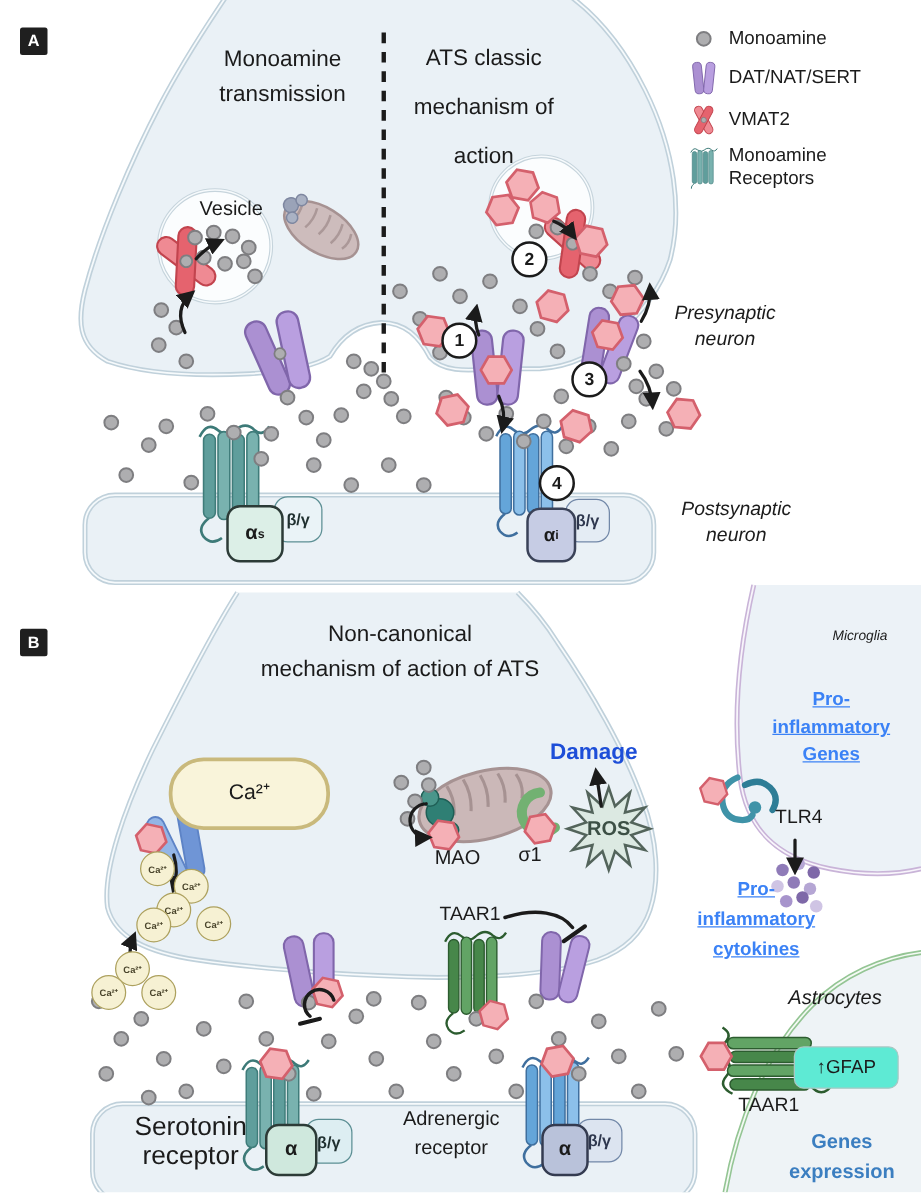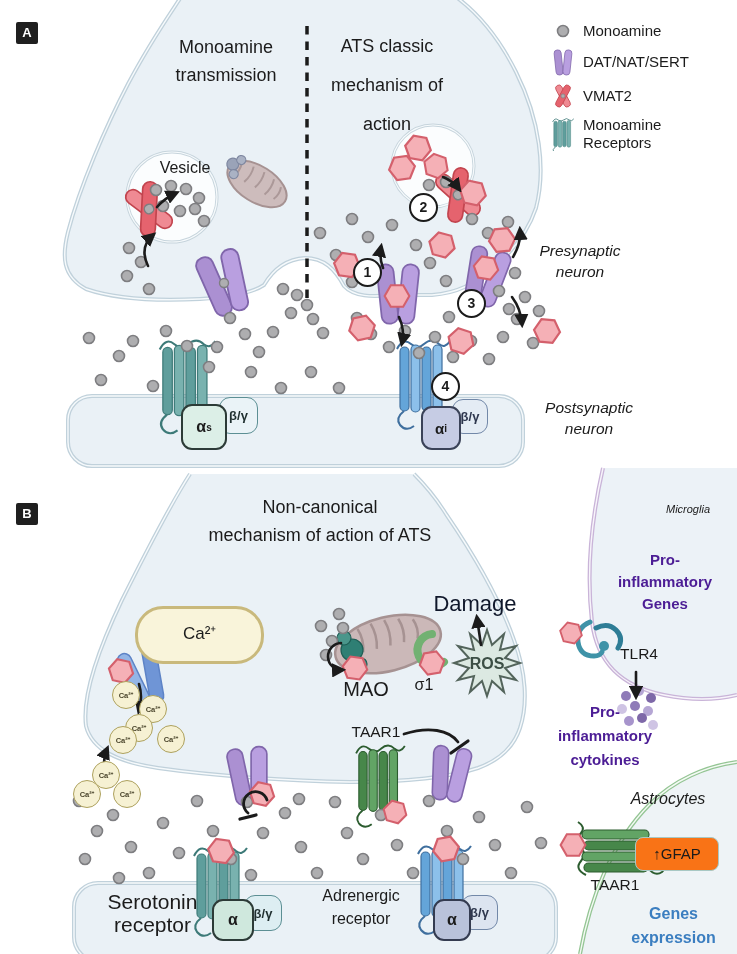--- a/index.html
+++ b/index.html
@@ -15,21 +15,21 @@
         font-weight:700;}
   .title{font-size:18px;line-height:28px;font-weight:500;}
   .boldital{font-weight:400;font-style:italic;font-size:15.5px;line-height:21px;}
   #legend{position:absolute;left:551px;top:20px;z-index:3;display:flex;flex-direction:column;gap:6px;}
   .leg-row{display:flex;align-items:center;gap:8px;}
   .leg-ic{flex:0 0 auto;}
   .leg-tx{font-size:15px;white-space:pre-line;line-height:18px;}
   .caion{position:absolute;z-index:4;width:26px;height:26px;border-radius:50%;background:#f6f1d3;
          border:1.5px solid #ada15e;color:#4a452c;font-size:7.5px;font-weight:700;
          display:flex;align-items:center;justify-content:center;}
-  .magenta{color:#4c1d95;font-weight:700;}
+  .magenta{color:#3b82f6;font-weight:700;text-decoration:underline;}
   .blue{color:#3b7ec0;font-weight:700;}
 </style>
 </head>
 <body>
 
 <div id="stage">
 
 <svg id="artwork" width="737" height="954" viewBox="0 0 737 954">
   <defs>
     <marker id="ah" viewBox="0 0 10 10" refX="7" refY="5" markerWidth="5.5" markerHeight="5.5" orient="auto-start-reverse">
@@ -422,23 +422,23 @@
 <div class="lbl" style="left:135px;top:606px;width:123px;height:52px;border-radius:28px;background:#f9f4da;border:3px solid #c9b97c;font-size:17px;font-weight:500;line-height:50px;z-index:2;">Ca²⁺</div>
 <div class="caion" style="left:112px;top:681px;">Ca²⁺</div>
 <div class="caion" style="left:139px;top:695px;">Ca²⁺</div>
 <div class="caion" style="left:125px;top:714px;">Ca²⁺</div>
 <div class="caion" style="left:109px;top:726px;">Ca²⁺</div>
 <div class="caion" style="left:157px;top:725px;">Ca²⁺</div>
 <div class="caion" style="left:92px;top:761px;">Ca²⁺</div>
 <div class="caion" style="left:73px;top:780px;">Ca²⁺</div>
 <div class="caion" style="left:113px;top:780px;">Ca²⁺</div>
 
-<div class="lbl" style="left:338px;top:676px;width:56px;font-size:20px;">MAO</div>
+<div class="lbl" style="left:338px;top:676px;width:56px;font-size:16px;">MAO</div>
 <div class="lbl" style="left:404px;top:674px;width:40px;font-size:16px;">σ1</div>
-<div class="lbl" style="left:430px;top:589px;width:90px;font-size:22px;font-weight:400;color:#0f172a;">Damage</div>
+<div class="lbl" style="left:430px;top:589px;width:90px;font-size:18px;font-weight:700;color:#1d4ed8;">Damage</div>
 <div class="lbl" style="left:461px;top:653px;width:52px;font-size:16px;font-weight:700;color:#3c4f45;">ROS</div>
 <div class="lbl" style="left:344px;top:722px;width:64px;font-size:15.5px;">TAAR1</div>
 <div class="lbl" style="left:100px;top:890px;width:105px;font-size:21px;line-height:23px;">Serotonin
 receptor</div>
 <div class="lbl" style="left:305px;top:884px;width:112px;font-size:16px;line-height:23px;">Adrenergic
 receptor</div>
 
 <div class="gbox" style="left:244px;top:895px;width:36px;height:34px;background:#ddeef2;border:1.5px solid #5c8f94;font-size:13px;color:#1f2f2f;">β/γ</div>
 <div class="gbox" style="left:212px;top:899px;width:38px;height:38px;background:#cfe8dd;border:2px solid #2c3b37;font-size:16px;">α</div>
 <div class="gbox" style="left:461px;top:895px;width:35px;height:33px;background:#dce4f0;border:1.5px solid #7288a8;font-size:13px;color:#2e374e;">β/γ</div>
@@ -447,18 +447,18 @@
 <div class="lbl boldital" style="left:633px;top:499px;width:110px;font-size:11px;">Microglia</div>
 <div class="lbl magenta" style="left:606px;top:549px;width:118px;font-size:15px;line-height:22px;">Pro-
 inflammatory
 Genes</div>
 <div class="lbl" style="left:611px;top:644px;width:56px;font-size:15.5px;">TLR4</div>
 <div class="lbl magenta" style="left:540px;top:700px;width:130px;font-size:15px;line-height:24px;">Pro-
 inflammatory
 cytokines</div>
 
 <div class="lbl boldital" style="left:612px;top:788px;width:112px;font-size:16px;">Astrocytes</div>
-<div class="lbl" style="left:635px;top:837px;width:82px;height:32px;border-radius:8px;background:#f97316;border:1.5px solid #a8c8c4;font-size:15px;font-weight:500;line-height:31px;z-index:2;">↑GFAP</div>
+<div class="lbl" style="left:635px;top:837px;width:82px;height:32px;border-radius:8px;background:#5eead4;border:1.5px solid #a8c8c4;font-size:15px;font-weight:500;line-height:31px;z-index:2;">↑GFAP</div>
 <div class="lbl" style="left:583px;top:875px;width:64px;font-size:15.5px;">TAAR1</div>
 <div class="lbl blue" style="left:610px;top:902px;width:127px;font-size:16px;line-height:24px;">Genes
 expression</div>
 
 </div>
 
 </body></html>

